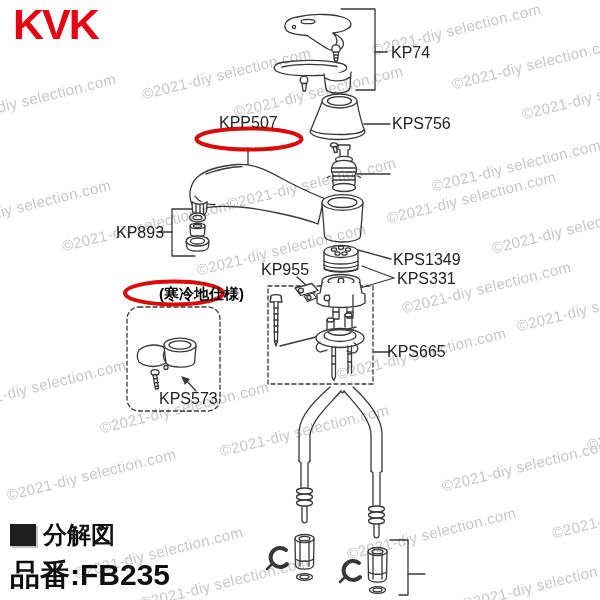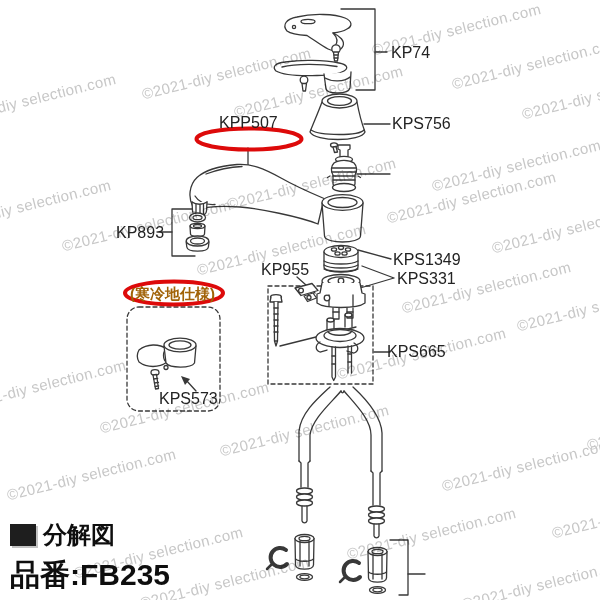--- a/index.html
+++ b/index.html
@@ -5,21 +5,21 @@
   html,body{margin:0;padding:0;background:#fff;}
   .stage{position:relative;width:600px;height:600px;background:#fff;overflow:hidden;
          font-family:"Liberation Sans",sans-serif;}
   .stage svg.art{position:absolute;left:0;top:0;z-index:1;}
   .wm-layer{position:absolute;left:0;top:0;width:600px;height:600px;z-index:2;
             mix-blend-mode:multiply;pointer-events:none;}
   .wm{position:absolute;white-space:nowrap;font-size:15px;color:#c7c7c7;
       transform:rotate(-14deg);transform-origin:left top;letter-spacing:.4px;}
   .label{position:absolute;z-index:3;font-size:16px;color:#232323;line-height:1.05;white-space:nowrap;}
   .label.small{font-size:15px;}
-  .cold-note{font-weight:700;color:#a16207;}
+  .cold-note{font-weight:700;color:#000000;margin-left:29px;}
   .kvk{position:absolute;left:13px;top:3px;z-index:3;font-size:43px;font-weight:900;
        color:#e60012;letter-spacing:-2px;line-height:1;}
   .footer-row{position:absolute;left:10px;top:519px;z-index:3;display:flex;align-items:center;gap:7px;}
   .sq{width:26px;height:22px;background:#1e1e1e;box-shadow:2px 2px 0 #c3c3c3;}
   .ft{font-size:24px;font-weight:700;color:#0e0e0e;}
   .code{position:absolute;left:10px;top:555px;z-index:3;font-size:30px;font-weight:700;color:#0e0e0e;}
 </style>
 </head>
 <body>
 
@@ -233,20 +233,21 @@
       <span class="wm" style="left: 440px; top: 478px;">©2021-diy selection.com</span>
       <span class="wm" style="left: 585px; top: 437px;">©2021-diy selection.com</span>
       <span class="wm" style="left: 5px; top: 487px;">©2021-diy selection.com</span>
       <span class="wm" style="left: 72px; top: 565px;">©2021-diy selection.com</span>
       <span class="wm" style="left: 345px; top: 546px;">©2021-diy selection.com</span>
       <span class="wm" style="left: 550px; top: 525px;">©2021-diy selection.com</span>
       <span class="wm" style="left: 138px; top: 595px;">©2021-diy selection.com</span>
       <span class="wm" style="left: 460px; top: 596px;">©2021-diy selection.com</span>
     </div>
 
+  <div class="kvk">KVK</div>
 
   <div class="label" style="left:219px;top:115px">KPP507</div>
   <div class="label" style="left:391px;top:45px">KP74</div>
   <div class="label" style="left:392px;top:116px">KPS756</div>
   <div class="label" style="left:116px;top:225px">KP893</div>
   <div class="label" style="left:393px;top:252px">KPS1349</div>
   <div class="label" style="left:397px;top:271px">KPS331</div>
   <div class="label" style="left:261px;top:262px">KP955</div>
   <div class="label" style="left:387px;top:344px">KPS665</div>
   <div class="label small cold-note" style="left:130px;top:286px">(寒冷地仕様)</div>

